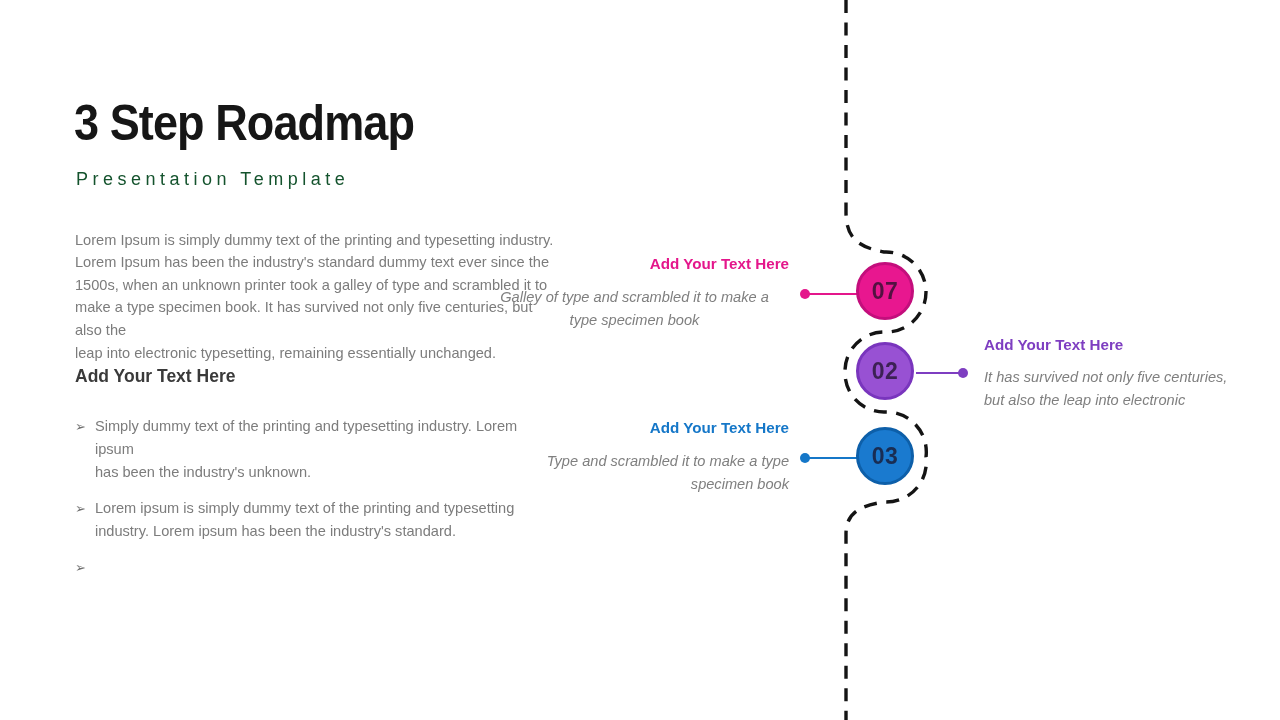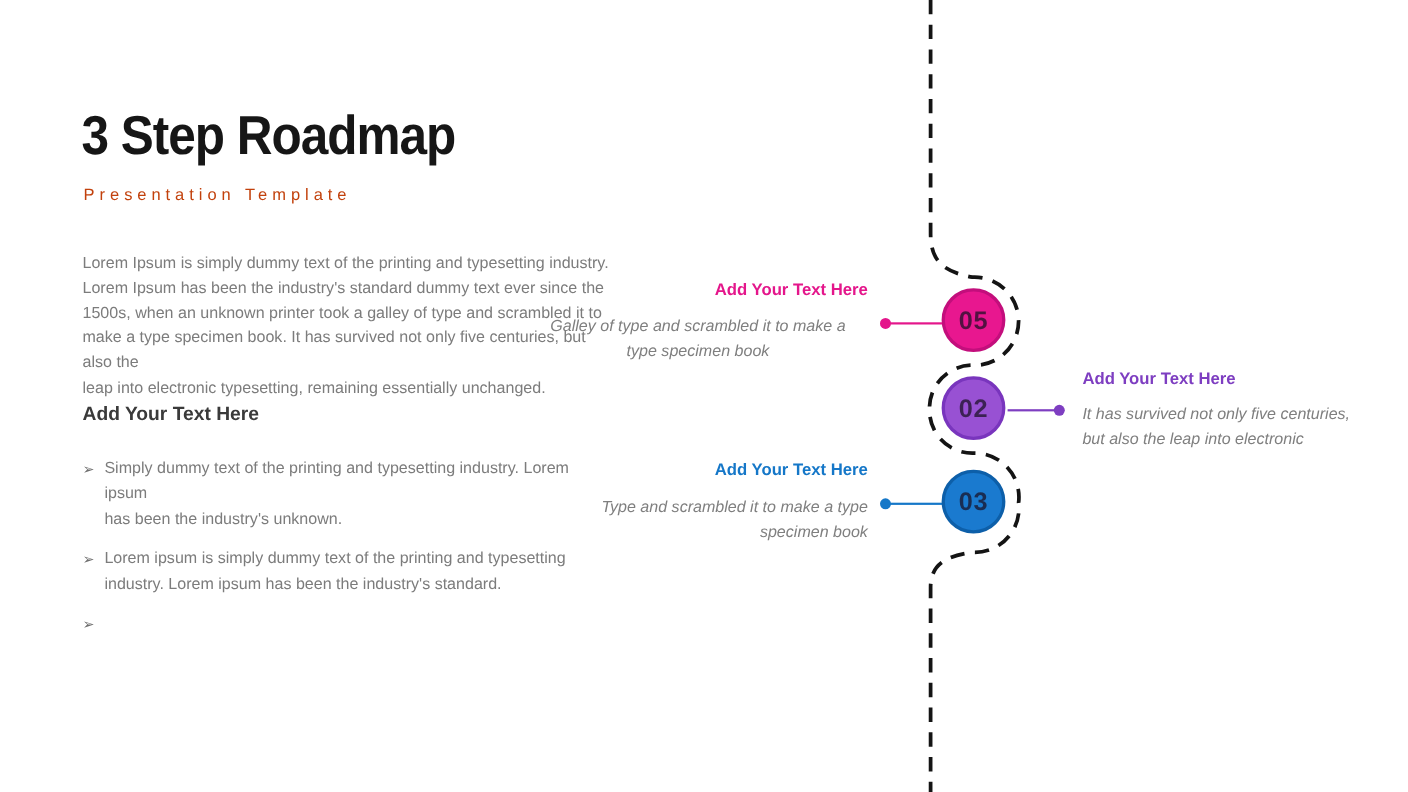--- a/index.html
+++ b/index.html
@@ -6,21 +6,21 @@
   body{width:1280px;height:720px;overflow:hidden;position:relative;
        font-family:"Liberation Sans", sans-serif;}
   .slide{position:absolute;inset:0;width:1280px;height:516px;background:#fff;}
 
   
   .title{position:absolute;left:74px;top:98px;margin:0;
          font-size:50px;font-weight:700;color:#161616;line-height:1.0;
          letter-spacing:-1px;transform:scaleX(.9);transform-origin:left top;
          white-space:nowrap;}
   .subtitle{position:absolute;left:76px;top:169px;
-            font-size:15px;font-weight:400;color:#c2410c;letter-spacing:4.5px;
+            font-size:18px;font-weight:400;color:#14532d;letter-spacing:4.5px;
             white-space:nowrap;}
   .intro{position:absolute;left:75px;top:214px;width:480px;
          font-size:14.6px;line-height:22.6px;color:#7c7c7c;
          white-space:pre-line;}
   .section-heading{position:absolute;left:75px;top:366px;margin:0;
                    font-size:17.5px;font-weight:700;color:#3a3a3a;}
   .bullet-list{position:absolute;left:75px;top:415px;width:480px;
                list-style:none;margin:0;padding:0;}
   .bullet-list li{display:flex;gap:9px;margin-bottom:13px;
                   font-size:14.6px;line-height:23px;color:#7c7c7c;}
@@ -109,21 +109,21 @@
              L846,720" fill="none" stroke="#141414" stroke-width="3.4" stroke-dasharray="13 9.5"></path>
   </svg>
 
   <div class="step" data-step="0" style="--fill: #E8178F; --border: #C30E7C; --accent: #E4168B;">
     <div class="step-label">Add Your Text Here</div>
     <div class="step-desc">Galley of type and scrambled it to make a
 type specimen book</div>
     <div class="conn-dot"></div>
     <div class="conn-line"></div>
     <div class="circle">
-      <span>05</span>
+      <span>07</span>
     </div>
   </div>
 
   <div class="step" data-step="1" style="--fill: #9851D3; --border: #7935BD; --accent: #7E3EC1;">
     <div class="step-label">Add Your Text Here</div>
     <div class="step-desc">It has survived not only five centuries,
 but also the leap into electronic</div>
     <div class="conn-line"></div>
     <div class="conn-dot"></div>
     <div class="circle">

